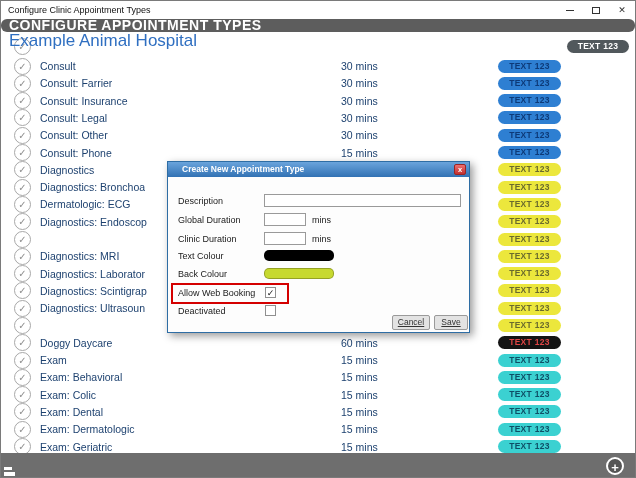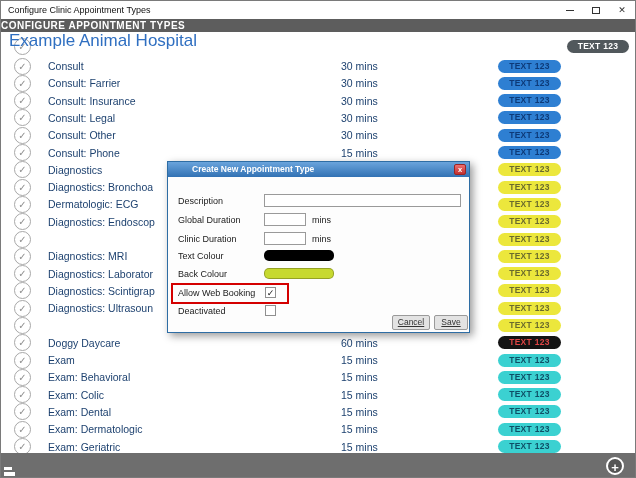--- a/index.html
+++ b/index.html
@@ -9,53 +9,53 @@
   
   .titlebar{position:absolute;left:0;top:0;width:100%;height:18px;background:#ffffff;}
   .apptitle{position:absolute;left:7px;top:0;line-height:18px;font-size:9px;color:#111;}
   .wincontrols{position:absolute;right:0;top:0;height:18px;display:flex;}
   .wc{width:26px;height:18px;display:flex;align-items:center;justify-content:center;font-size:9px;color:#333;}
   .min-glyph{display:block;width:8px;height:1px;background:#333;}
   .max-glyph{display:block;width:8px;height:7px;border:1px solid #333;box-sizing:border-box;}
 
   
   .banner{position:absolute;left:0;top:18px;width:100%;height:13px;background:#5d5d5d;color:#fff;
-          font-size:10px;font-weight:bold;letter-spacing:.5px;line-height:13px;padding-left:0;box-sizing:border-box;}
+          font-size:14px;font-weight:bold;letter-spacing:.5px;line-height:13px;padding-left:8px;box-sizing:border-box;border-radius:6px;}
 
   
   .clinic{position:absolute;left:8px;top:30px;font-size:17px;line-height:20px;color:#2f6fc1;z-index:2;}
 
   
   .list{position:absolute;left:0;top:56.4px;width:636px;z-index:1;}
   .row{position:relative;height:17.3px;display:flex;align-items:center;}
   .check{display:inline-block;width:15px;height:15px;border:1px solid #a8a8a8;border-radius:50%;
          color:#8f8f8f;font-size:10px;line-height:15px;text-align:center;box-sizing:content-box;
          flex:0 0 auto;margin-left:13px;background:#fff;}
-  .rname{margin-left:17px;font-size:10.5px;color:#1d416f;white-space:nowrap;overflow:hidden;max-width:295px;text-align:right;}
+  .rname{margin-left:9px;font-size:10.5px;color:#1d416f;white-space:nowrap;overflow:hidden;max-width:295px;text-align:right;}
   .rdur{position:absolute;left:340px;font-size:10.5px;color:#1d416f;white-space:nowrap;}
   .pill{position:absolute;left:497px;width:63px;height:13px;border-radius:7px;font-size:8.5px;
         font-weight:bold;letter-spacing:.3px;text-align:center;line-height:13px;}
 
   
   .pcheck{position:absolute;left:13px;top:37px;z-index:1;margin-left:0;}
   .ppill{position:absolute;left:566px;top:39px;width:62px;z-index:1;}
 
   
   .bottombar{position:absolute;left:0;top:452px;width:100%;height:26px;background:#6e6e6e;z-index:5;}
   .mark{position:absolute;background:#fff;}
   .mark1{left:3px;top:14px;width:8px;height:3px;}
   .mark2{left:3px;top:19px;width:11px;height:4px;}
   .addbtn{position:absolute;right:11px;top:4px;width:18px;height:18px;border:2px solid #fff;border-radius:50%;
           background:#565656;color:#fff;font-size:13px;font-weight:bold;line-height:17px;text-align:center;box-sizing:border-box;}
 
   
   .dialog{position:absolute;left:166px;top:160px;width:303px;height:172px;background:#fdfdfd;
           border:1px solid #2e6da4;box-sizing:border-box;z-index:10;box-shadow:3px 3px 8px rgba(0,0,0,.4);}
   .dtitle{position:relative;height:15px;background:linear-gradient(#6aa4dc,#3272b4);color:#fff;
-          font-size:8.5px;font-weight:bold;line-height:15px;padding-left:24px;}
+          font-size:8.5px;font-weight:bold;line-height:15px;padding-left:14px;}
   .dclose{position:absolute;right:3px;top:2px;width:12px;height:11px;border:1px solid #9a2424;border-radius:2px;
           background:linear-gradient(#ee7070,#c23030);color:#fff;font-size:7.5px;font-weight:bold;
           line-height:10px;text-align:center;box-sizing:border-box;}
   .dbody{position:relative;height:113px;}
   .dl{position:absolute;left:10px;font-size:9px;color:#1a1a1a;line-height:11px;}
   .l-desc{top:19px}.l-gd{top:38px}.l-cd{top:57px}.l-tc{top:74px}.l-bc{top:92px}.l-awb{top:111px}.l-de{top:129px}
   .din{position:absolute;left:96px;height:13px;border:1px solid #9a9a9a;font-size:9px;padding:0 2px;
        box-sizing:border-box;font-family:"Liberation Sans",sans-serif;background:#fff;}
   .i-desc{top:17px;width:197px}.i-gd{top:36px;width:42px}.i-cd{top:55px;width:42px}
   .mins{position:absolute;left:144px;font-size:9px;color:#1a1a1a;}

